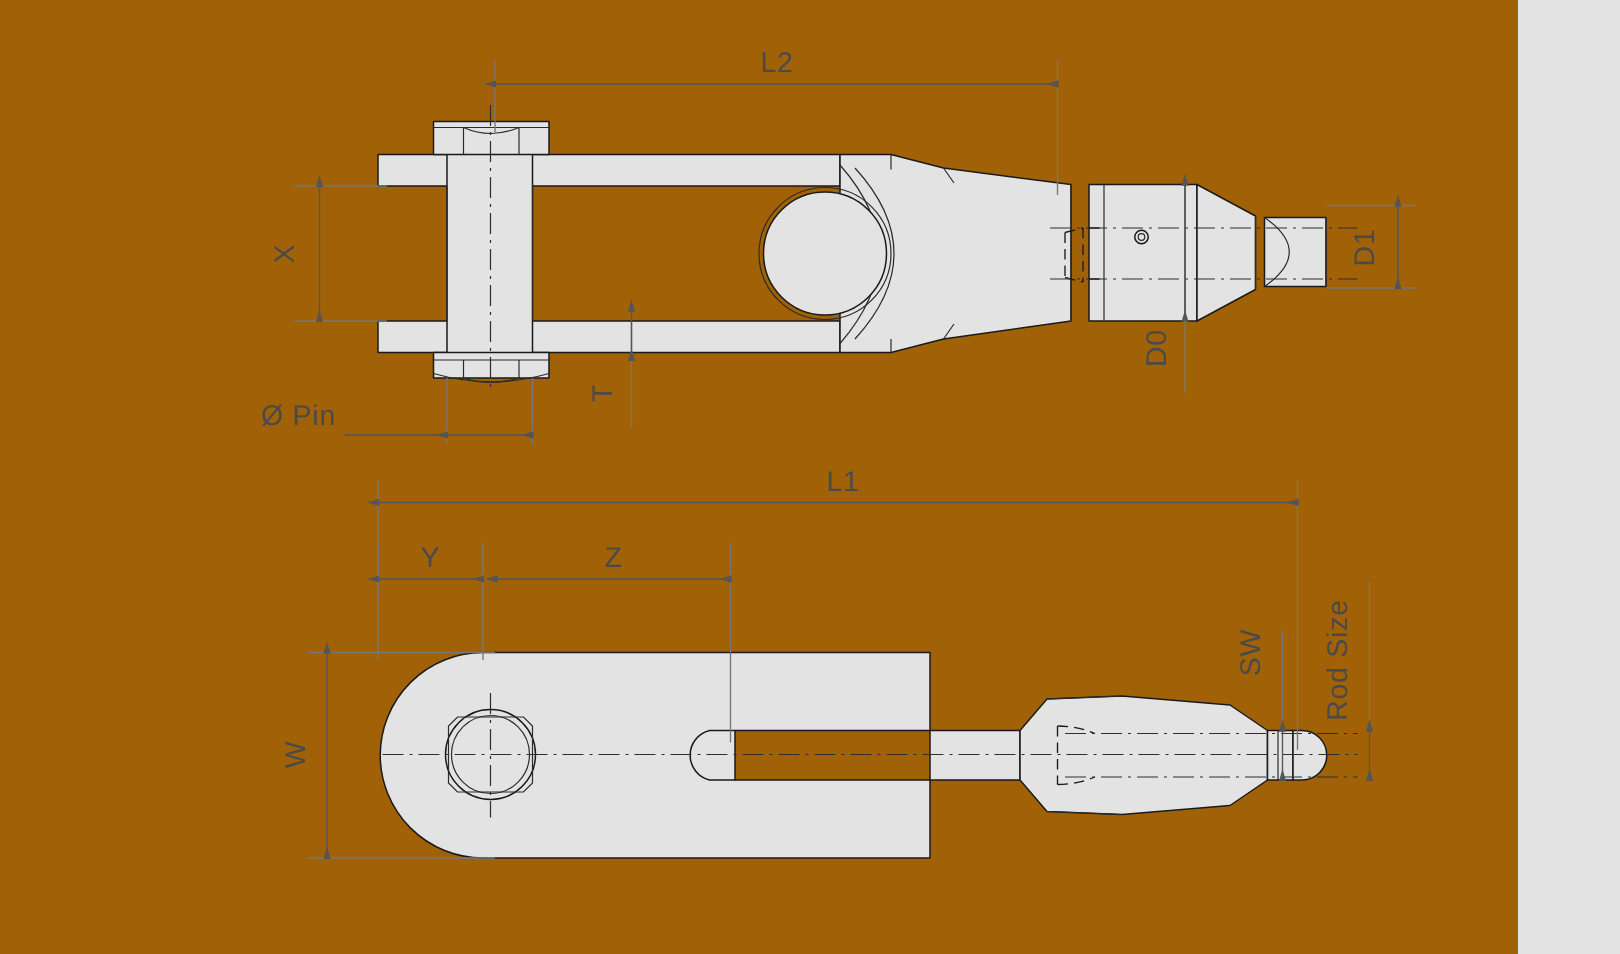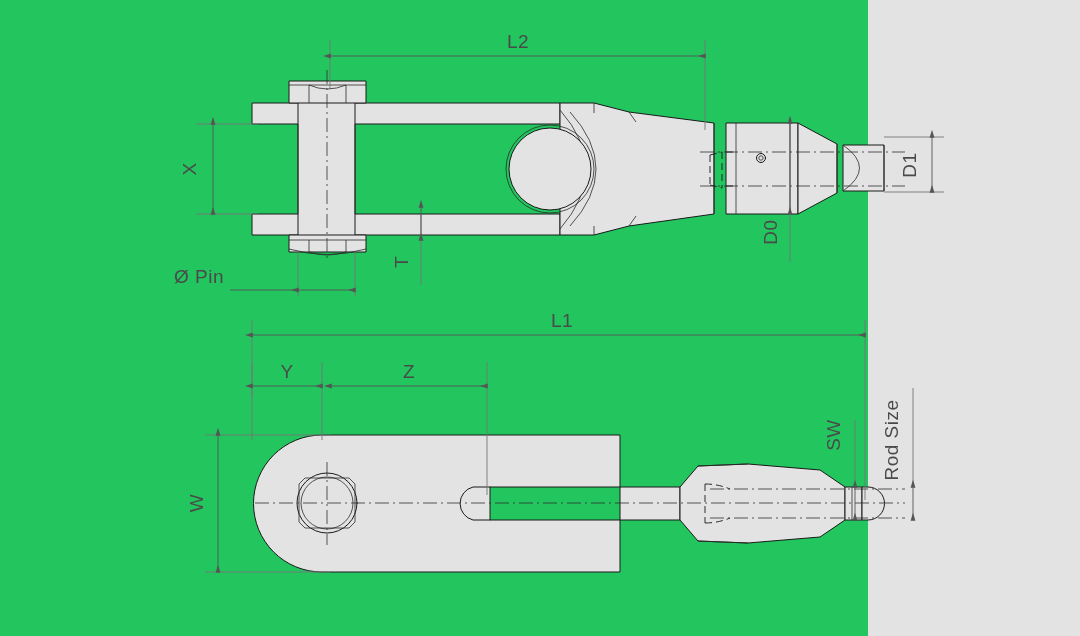--- a/index.html
+++ b/index.html
@@ -8,23 +8,23 @@
     background: #e3e3e3;
   }
   body {
     width: 1080px;
     height: 636px;
     overflow: hidden;
     font-family: "Liberation Sans", sans-serif;
   }
   #drawing-root {
     position: relative;
-    width: 868px;
+    width: 1012px;
     height: 636px;
-    background: #22c55e;
+    background: #a16207;
   }
   svg#cad {
     display: block;
     width: 1080px;
     height: 636px;
   }
   .obj {
     fill: none;
     stroke: #1a1a1a;
     stroke-width: 1;

